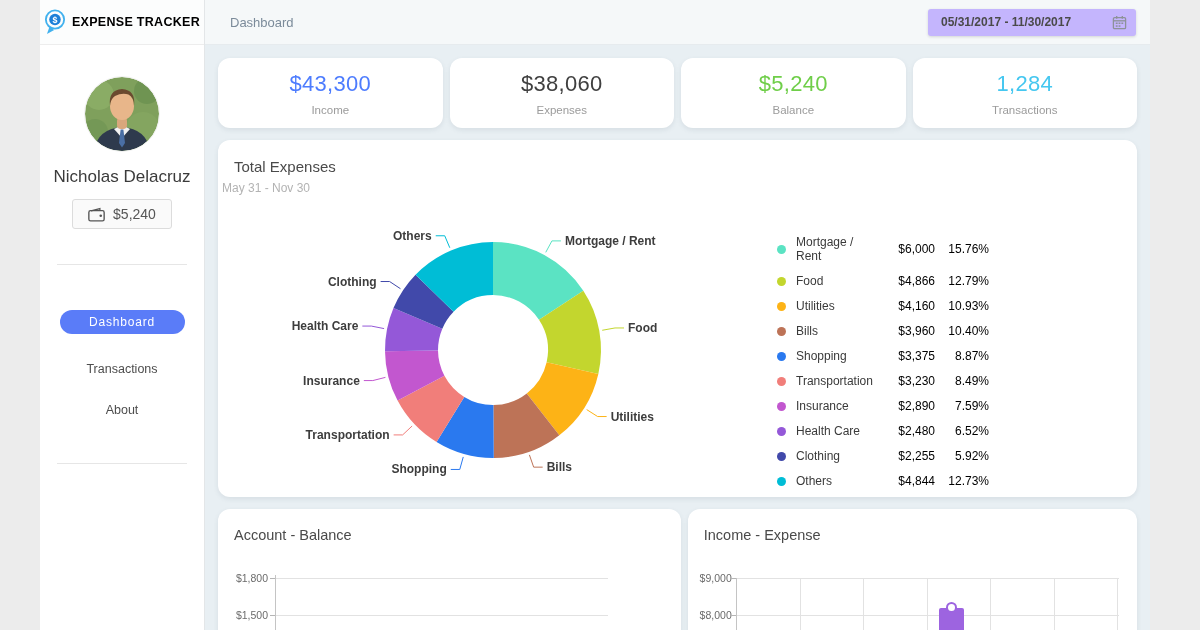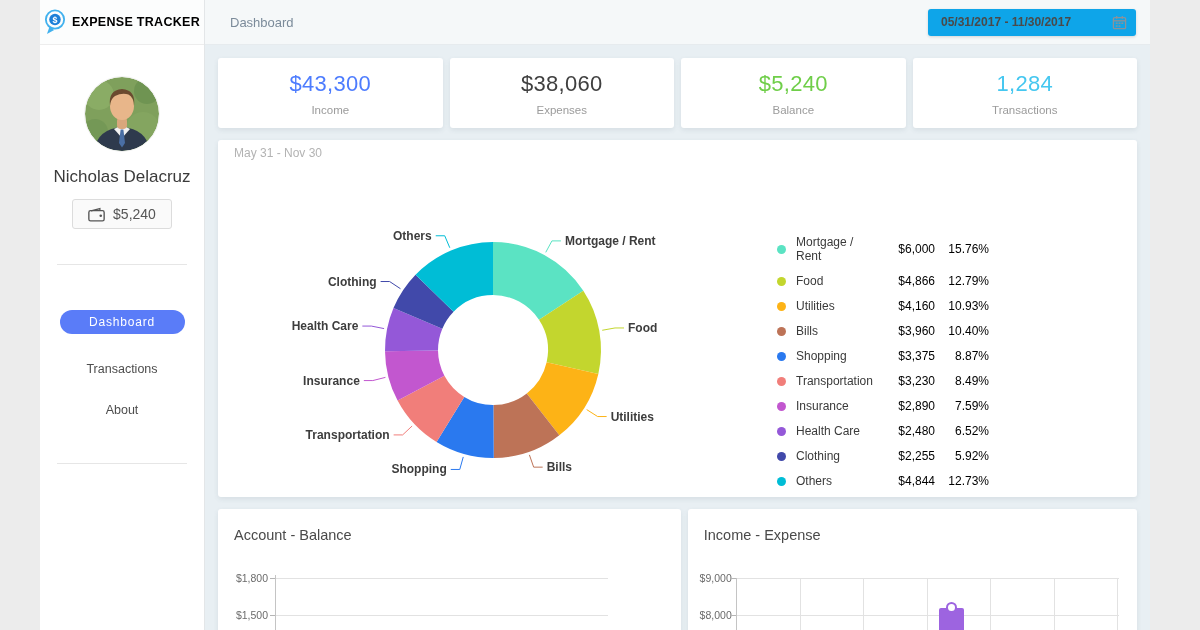--- a/index.html
+++ b/index.html
@@ -21,35 +21,35 @@
   .nav { display:flex; flex-direction:column; align-items:center; width:100%; }
   .nav-item { font-size:12.5px; color:#4d4d4d; cursor:pointer; }
   .nav-pill { margin-top:45px; width:125px; height:24px; border-radius:12px; background:#5a7cf8;
     color:#fff; display:flex; align-items:center; justify-content:center; font-size:12px; letter-spacing:.8px; }
   .nav-plain { margin-top:28px; }
 
   
   .main { flex:1; display:flex; flex-direction:column; min-width:0; }
   .topbar { height:45px; background:#f5f8f9; border-bottom:1px solid #e6ebee; display:flex; align-items:center; flex:none; }
   .topbar-title { margin-left:25px; font-size:13px; color:#7b8b9a; }
-  .date-box { margin-left:auto; margin-right:14px; width:208px; height:27px; background:#0ea5e9; border-radius:3px;
+  .date-box { margin-left:auto; margin-right:14px; width:208px; height:27px; background:#c4b5fd; border-radius:3px;
     box-shadow:0 1px 3px rgba(0,0,0,.14); display:flex; align-items:center; padding:0 9px 0 13px; cursor:pointer; }
   .date-text { font-size:12px; font-weight:600; color:#4a4a4a; flex:1; }
 
   .content { flex:1; padding:13px; overflow:hidden; }
-  .card { background:#fff; border-radius:3px; box-shadow:0 2px 5px rgba(60,80,95,.10); }
+  .card { background:#fff; border-radius:12px; box-shadow:0 2px 5px rgba(60,80,95,.10); }
 
   .stats-row { display:flex; gap:7px; height:70px; }
   .stat-card { flex:1; text-align:center; padding-top:13px; }
   .stat-value { font-size:22px; letter-spacing:.3px; }
   .stat-label { font-size:11.5px; color:#9b9b9b; margin-top:7px; }
 
   .expenses-card { margin-top:12px; height:357px; position:relative; }
   .card-title { padding:18px 0 0 16px; font-size:15px; color:#4a4a4a; }
-  .card-subtitle { padding:6px 0 0 16px; font-size:12px; color:#b3b3b3; }
+  .card-subtitle { padding:6px 0 0 4px; font-size:12px; color:#b3b3b3; }
   .donut-svg { position:absolute; left:20px; top:72px; }
   .donut-label { font-size:12px; font-weight:600; fill:#3d3d3d; }
 
   .legend { position:absolute; right:148px; top:95px; width:212px; }
   .legend-row { display:grid; grid-template-columns:19px 1fr 58px 54px; align-items:center; margin-bottom:11px; }
   .legend-dot { width:9px; height:9px; border-radius:50%; }
   .legend-label { font-size:12px; color:#3a3a3a; }
   .legend-value, .legend-percent { font-size:12px; color:#000000; text-align:right; }
 
   .bottom-row { margin-top:12px; display:flex; gap:7px; height:200px; }
@@ -160,20 +160,21 @@
           <div class="stat-value" style="color: rgb(111, 206, 73);">$5,240</div>
           <div class="stat-label">Balance</div>
         </div>
         <div class="card stat-card">
           <div class="stat-value" style="color: rgb(69, 199, 240);">1,284</div>
           <div class="stat-label">Transactions</div>
         </div>
       </div>
 
       <div class="card expenses-card">
+        <div class="card-title">Total Expenses</div>
         <div class="card-subtitle">May 31 - Nov 30</div>
         <svg class="donut-svg" id="donut-svg" width="560" height="285" viewBox="0 0 560 285">
             <path d="M255,30 A108,108 0 0 1 345.32148444361667,78.78826596103175 L300.99705226295293,107.84587618385876 A55,55 0 0 0 255,83 Z" fill="#5be3c3"></path>
             <polyline points="307.75380558968095,40.33713092579069 313.9321792173012,28.899137250432844 322.9321792173012,28.899137250432844" fill="none" stroke="#5be3c3" stroke-width="1"></polyline>
             <text x="326.9321792173012" y="32.899137250432844" text-anchor="start" class="donut-label">Mortgage / Rent</text>
             <path d="M345.32148444361667,78.78826596103175 A108,108 0 0 1 360.3249887246952,161.88821362393662 L308.6377257394281,150.1652939751529 A55,55 0 0 0 300.99705226295293,107.84587618385876 Z" fill="#c3d62e"></path>
             <polyline points="364.2339026530119,118.27807029745018 377.0270624231845,115.9682947467011 386.0270624231845,115.9682947467011" fill="none" stroke="#c3d62e" stroke-width="1"></polyline>
             <text x="390.0270624231845" y="119.9682947467011" text-anchor="start" class="donut-label">Food</text>
             <path d="M360.3249887246952,161.88821362393662 A108,108 0 0 1 321.302385334816,223.2525289883742 L288.76510364273037,181.41563976259795 A55,55 0 0 0 308.6377257394281,150.1652939751529 Z" fill="#fdb316"></path>
             <polyline points="348.6653743988569,197.56339176643624 359.63519302214644,204.53928449583867 368.63519302214644,204.53928449583867" fill="none" stroke="#fdb316" stroke-width="1"></polyline>

